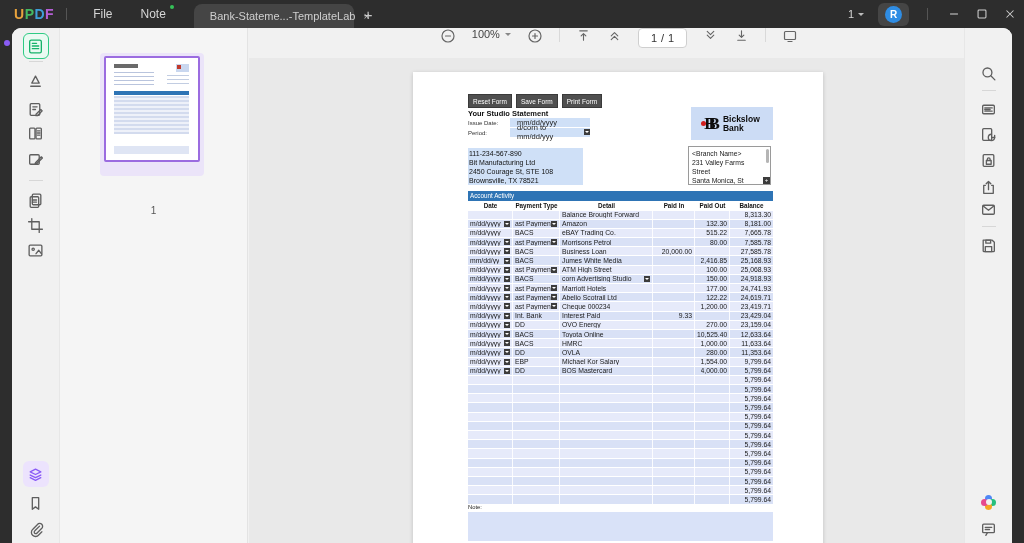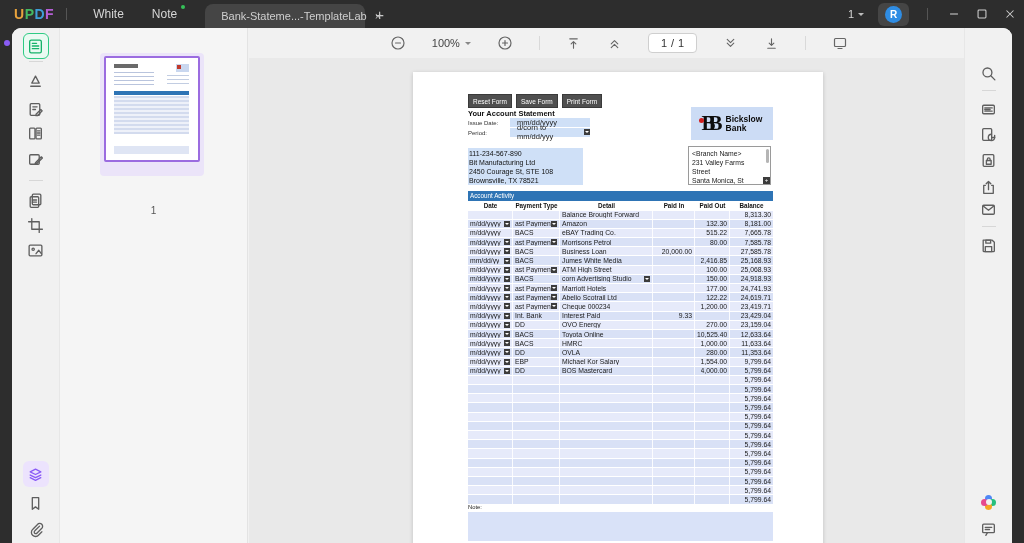--- a/index.html
+++ b/index.html
@@ -59,21 +59,21 @@
               background:repeating-linear-gradient(#c2cde2 0 1.5px, transparent 1.5px 4px); }
   .tp-bar { position:absolute; left:8px; top:33px; right:9px; height:3.5px; background:#2e74b5; }
   .tp-table { position:absolute; left:8px; top:38px; right:9px; height:38px;
               background:repeating-linear-gradient(#d3dbee 0 2px, #eef1f9 2px 4px); }
   .tp-note { position:absolute; left:8px; bottom:6px; right:9px; height:8px; background:#dfe5f4; }
   .thumb-label { text-align:center; font-size:10px; color:#555; margin-top:14px; }
 
   
   .viewer { position:absolute; left:237px; right:48px; top:0; bottom:0; }
   .vtoolbar { position:absolute; left:0; right:0; top:0; height:30px; background:#f1f1f1;
-              display:flex; align-items:center; justify-content:center; padding-left:25px; gap:26px; }
+              display:flex; align-items:flex-start; justify-content:center; padding-left:25px; gap:16px; }
   .vtoolbar svg { stroke:#666; fill:none; stroke-width:1.2; stroke-linecap:round; stroke-linejoin:round; }
   .vt-item { display:flex; align-items:center; cursor:pointer; }
   .zoom-level { font-size:11px; color:#444; display:flex; align-items:center; gap:5px; }
   .vt-sep { width:1px; height:14px; background:#d9d9d9; }
   .page-box { border:1px solid #cfcfcf; background:#fff; border-radius:4px; font-size:11px; color:#333;
               padding:3px 12px; display:flex; gap:4px; }
 
   .canvas { position:absolute; left:0; right:0; top:30px; bottom:0; background:#e9e9e9; overflow:hidden; }
   .page { position:absolute; left:164px; top:14px; width:410px; height:480px; background:#fff;
           box-shadow:0 1px 4px rgba(0,0,0,.18); font-family:"Liberation Sans", sans-serif; }
@@ -82,21 +82,21 @@
   .form-btns { position:absolute; left:55px; top:22px; display:flex; gap:4px; }
   .form-btn { background:#4f4f4f; color:#fff; font-size:6.5px; padding:2.5px 4px; border:1px solid #3a3a3a; cursor:pointer; }
   .doc-heading { position:absolute; left:55px; top:37px; font-size:7.5px; font-weight:bold; color:#111; }
   .fld-label { position:absolute; left:55px; font-size:6px; color:#333; }
   .fld { position:absolute; left:97px; width:80px; height:9.5px; background:#cfe0f7; font-size:7.5px; color:#222;
          display:flex; align-items:center; padding-left:7px; cursor:text; }
   .acct-box { position:absolute; left:55px; top:76px; width:115px; height:37px; background:#cfe0f7;
               font-size:7px; color:#111; line-height:9px; padding:1px 0 0 1px; cursor:text; }
   .logo-box { position:absolute; left:278px; top:35px; width:82px; height:33px; background:#ccdcf5;
               display:flex; align-items:center; justify-content:center; gap:3px; }
-  .bb-mark { font-weight:900; font-size:21px; color:#0d0d0d; letter-spacing:-7px; position:relative; padding-right:7px;
+  .bb-mark { font-weight:900; font-size:17px; color:#0d0d0d; letter-spacing:-7px; position:relative; padding-right:7px;
              font-family:"Liberation Serif", serif; }
   .bb-mark::after { content:""; position:absolute; left:-3px; top:7px; width:5px; height:5px; border-radius:50%; background:#d01f1f; }
   .bank-name { font-weight:bold; color:#0d0d0d; font-size:8.5px; line-height:8.5px; }
   .branch-box { position:absolute; left:275px; top:74px; width:83px; height:39px; background:#fff;
                 border:1px solid #9a9a9a; font-size:6.8px; color:#222; line-height:9px; padding:2px 8px 0 3px;
                 overflow:hidden; cursor:text; }
   .branch-scroll { position:absolute; right:1px; top:2px; width:3px; height:14px; background:#b5b5b5; border-radius:2px; }
   .plus-sq { position:absolute; right:0; bottom:0; width:7px; height:7px; background:#3c3c3c; color:#fff;
              font-size:6px; line-height:7px; text-align:center; cursor:pointer; }
 
@@ -124,21 +124,21 @@
   .ai-flower b { position:absolute; left:4.5px; top:4.5px; width:6px; height:6px; border-radius:50%; background:#f1f1f1; }
 </style>
 </head>
 <body>
 
 <div class="topbar">
   <div class="logo">
     <span>U</span><span>P</span><span>D</span><span>F</span>
   </div>
   <div class="tb-div"></div>
-  <div class="menu">White</div>
+  <div class="menu">File</div>
   <div class="menu"><span>Note</span><span class="hint-dot"></span></div>
   <div class="tab">
     <svg width="13" height="13" viewBox="0 0 16 16" style="stroke:#9a9a9a;fill:none;stroke-width:1.3">
         <circle cx="8" cy="8" r="5.5"></circle>
         <path d="M4.5 11.5l7-7"></path>
       </svg>
     <span class="tab-label">Bank-Stateme...-TemplateLab</span>
     <span class="tab-close">×</span>
   </div>
   <div class="newtab">+</div>
@@ -315,21 +315,21 @@
 
     <div class="canvas">
       <div class="page">
 
         <div class="form-btns">
           <div class="form-btn">Reset Form</div>
           <div class="form-btn">Save Form</div>
           <div class="form-btn">Print Form</div>
         </div>
 
-        <div class="doc-heading">Your Account Statement</div>
+        <div class="doc-heading">Your Studio Statement</div>
 
         <div class="fld-label" style="top:48px">Issue Date:</div>
         <div class="fld" style="top:45.5px">mm/dd/yyyy</div>
         <div class="fld-label" style="top:58px">Period:</div>
         <div class="fld" style="top:55.5px">
           <span>d/corn to mm/dd/yyy</span>
           <span class="dd"></span>
         </div>
 
         <div class="acct-box">

